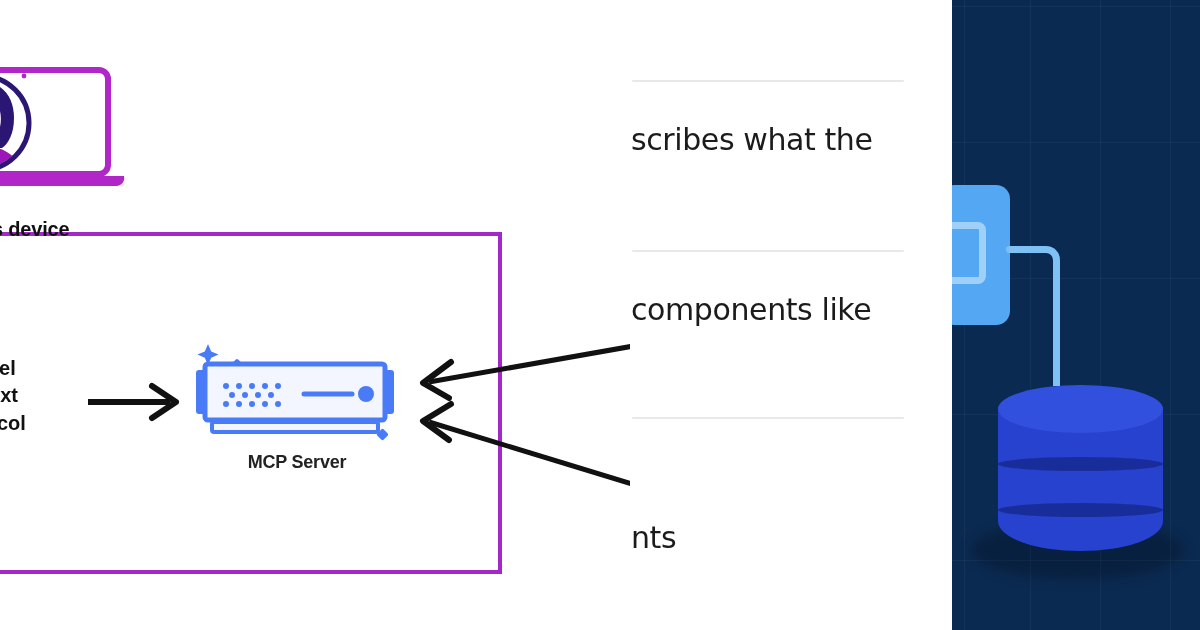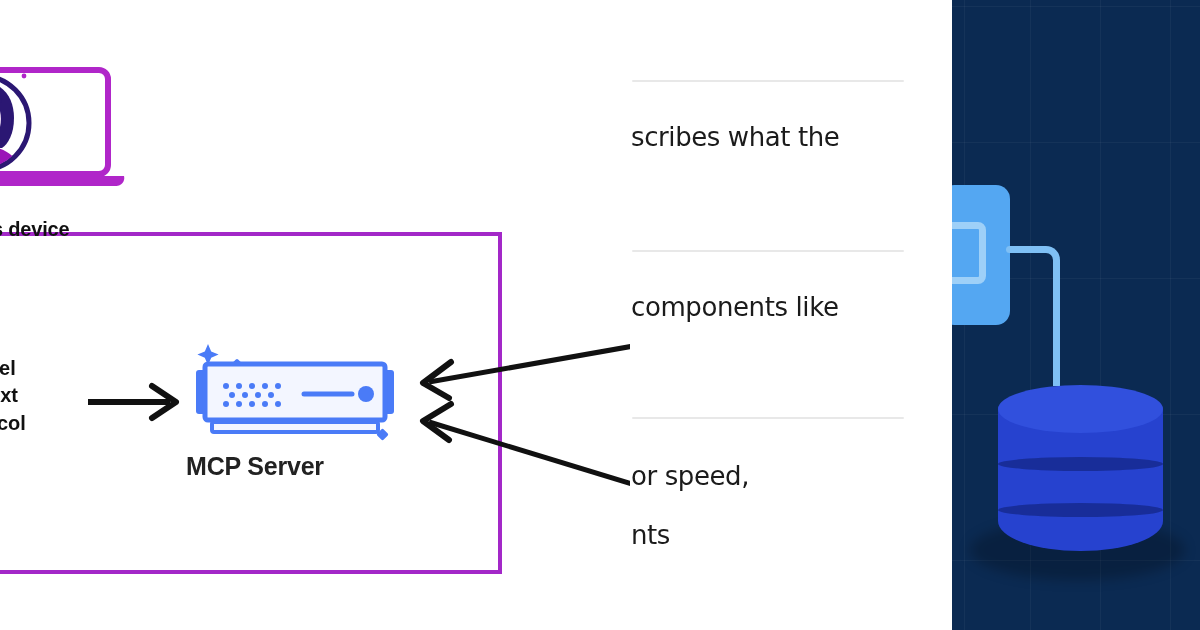--- a/index.html
+++ b/index.html
@@ -31,34 +31,34 @@
     position:absolute; left:-42px; top:355px; width:130px;
     font-size:20px; font-weight:700; color:#111111; line-height:1.37;
     white-space:nowrap;
   }
 
   .mcp-arrow { position:absolute; left:88px; top:382px; width:105px; height:40px; }
 
   .server-icon { position:absolute; left:186px; top:334px; width:222px; height:116px; }
 
   .server-caption {
-    position:absolute; left:186px; top:452px; width:222px; text-align:left;
-    font-size:25px; font-weight:700; color:#222222; letter-spacing:-0.2px;
+    position:absolute; left:186px; top:452px; width:222px; text-align:center;
+    font-size:18px; font-weight:700; color:#222222; letter-spacing:-0.2px;
   }
 
   .callout-arrows { position:absolute; left:405px; top:336px; width:240px; height:160px; }
 
   
   #text-panel { position:absolute; left:630px; top:0; width:322px; height:630px; background:#ffffff; overflow:hidden; }
   .hr { position:absolute; left:2px; width:272px; height:2px; background:#e8e8e8; border-radius:1px; }
   .hr.r1 { top:80px; }
   .hr.r2 { top:250px; }
   .hr.r3 { top:417px; }
 
-  .frag { position:absolute; left:1px; color:#1b1b1b; font-size:26px; line-height:1.42;
+  .frag { position:absolute; left:1px; color:#1b1b1b; font-size:30px; line-height:1.42;
           font-family:"DejaVu Sans", sans-serif; letter-spacing:-0.4px; white-space:nowrap; }
   .frag.f1 { top:119px; }
   .frag.f2 { top:289px; }
   .frag.f3 { top:458px; }
   .frag.f4 { top:517px;text-align:right; }
 
   
   #dark-panel { position:absolute; left:952px; top:0; width:248px; height:630px;
                 background:#0b2a52; overflow:hidden; }
   .grid-line-v { position:absolute; top:0; width:1px; height:630px; background:rgba(255,255,255,0.045); }
@@ -195,21 +195,20 @@
     </div>
   </div>
 
   <div id="text-panel">
     <div class="hr r1"></div>
     <div class="hr r2"></div>
     <div class="hr r3"></div>
 
     <div class="frag f1">scribes what the</div>
     <div class="frag f2">components like</div>
-    <div class="frag f3">or speed,</div>
     <div class="frag f4">nts</div>
   </div>
 
   <div id="dark-panel">
     <div class="grid-line-v" style="left:12px"></div>
     <div class="grid-line-v" style="left:78px"></div>
     <div class="grid-line-v" style="left:148px"></div>
     <div class="grid-line-v" style="left:218px"></div>
     <div class="grid-line-h" style="top:6px"></div>
     <div class="grid-line-h" style="top:142px"></div>

